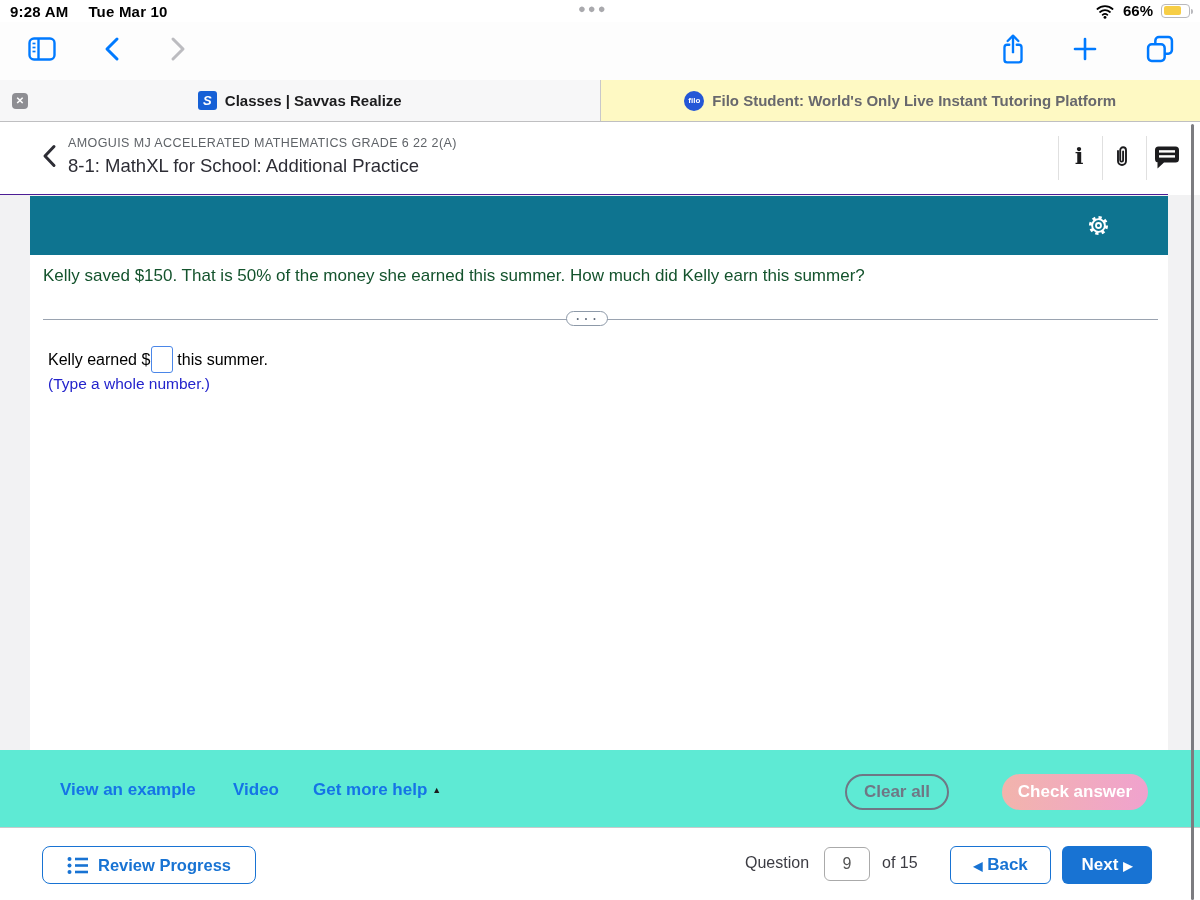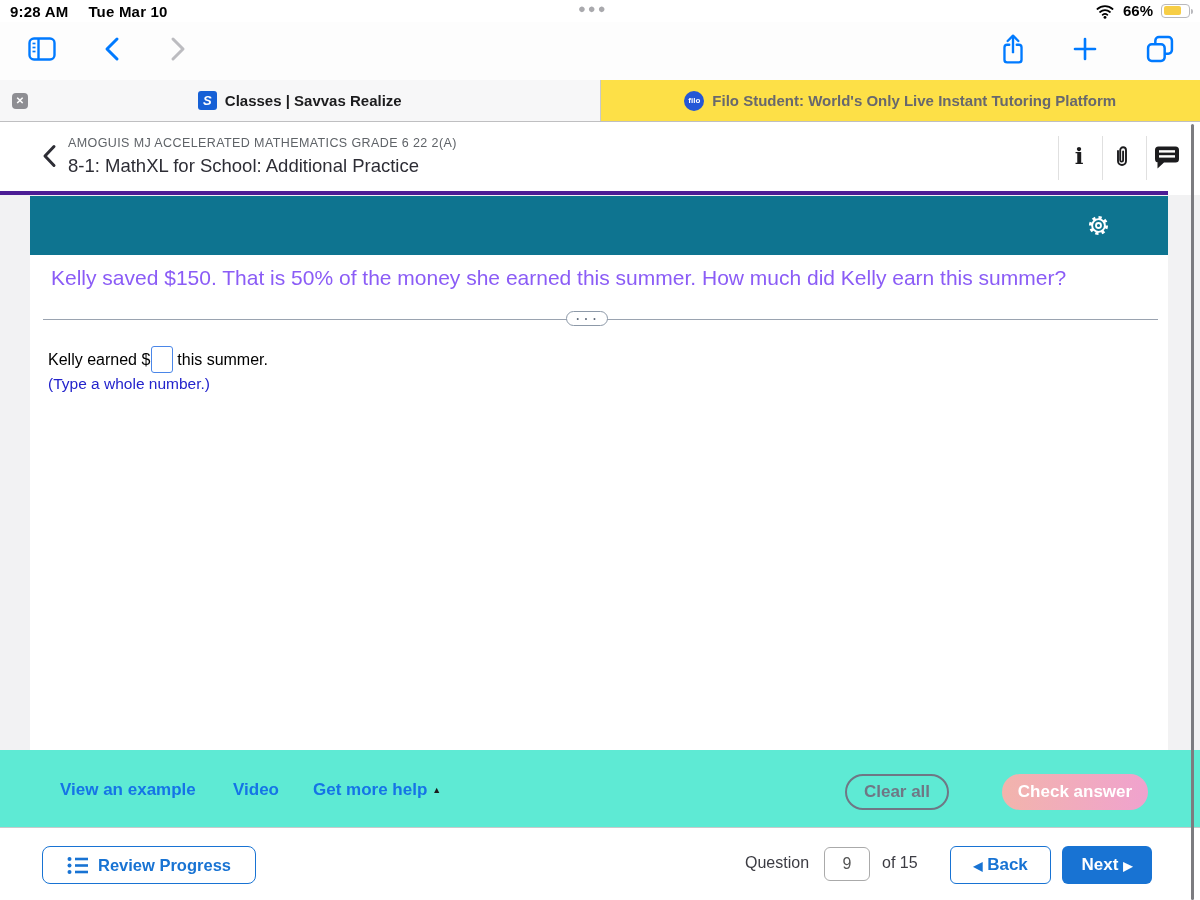--- a/index.html
+++ b/index.html
@@ -22,42 +22,42 @@
   .nav-icon { position:absolute; top:50%; transform:translateY(-50%); cursor:default; }
   .url-pill { position:absolute; left:240px; top:5px; width:718px; height:47px; background:#e4e4e6; border-radius:12px; display:flex; align-items:center; justify-content:center; }
   .url-text { font-size:19px; color:#1c1c1e; }
   .url-left { position:absolute; left:16px; top:13px; }
   .url-right { position:absolute; right:14px; top:11px; display:flex; gap:26px; align-items:center; }
 
   
   .tab-bar { position:absolute; left:0; top:80px; width:1200px; height:42px; display:flex; border-bottom:1px solid #bfbfc1; }
   .tab { flex:1; display:flex; align-items:center; justify-content:center; gap:8px; font-size:15px; font-weight:700; position:relative; }
   .tab.active { background:#f7f7f8; color:#1c1c1e; }
-  .tab.inactive { background:#fde047; color:#68686d; border-left:1px solid #c8c8ca; }
+  .tab.inactive { background:#fef9c3; color:#68686d; border-left:1px solid #c8c8ca; }
   .tab-close { position:absolute; left:12px; top:50%; transform:translateY(-50%); width:16px; height:16px; background:#8e8e93; color:#fff; border-radius:4px; font-size:10px; line-height:16px; text-align:center; font-weight:700; }
   .favicon-s { width:19px; height:19px; background:#1660d6; border-radius:3px; color:#fff; font-weight:700; font-style:italic; font-size:13px; line-height:19px; text-align:center; }
   .favicon-filo { width:20px; height:20px; background:#2457d6; border-radius:50%; color:#fff; font-weight:700; font-size:8px; line-height:20px; text-align:center; }
 
   
-  .page-header { position:absolute; left:0; top:122px; width:1168px; height:73px; background:#fff; border-bottom:4px solid #4c1d95; }
+  .page-header { position:absolute; left:0; top:122px; width:1168px; height:73px; background:#fff; border-bottom:1px solid #4c1d95; }
   .hdr-back { position:absolute; left:42px; top:22px; }
   .hdr-course { position:absolute; left:68px; top:14px; font-size:12.5px; color:#5f6368; letter-spacing:.4px; }
   .hdr-title { position:absolute; left:68px; top:33px; font-size:18.5px; font-weight:500; color:#2d2d35; }
   .hdr-due { position:absolute; left:918px; top:12px; color:#2d2d35; }
   .hdr-due .due-label { font-size:13.5px; font-weight:500; margin-bottom:6px; }
   .hdr-due .due-value { font-size:15.5px; }
   .hdr-sep { position:absolute; top:14px; width:1px; height:44px; background:#e0e0e0; }
   .hdr-icon { position:absolute; top:20px; width:34px; text-align:center; }
 
   
   .content-region { position:absolute; left:0; top:195px; width:1200px; height:555px; background:#f2f2f3; }
   .question-card { position:absolute; left:30px; top:1px; width:1138px; height:554px; background:#fff; }
   .teal-banner { position:absolute; left:0; top:0; width:100%; height:59px; background:#0e7490; }
   .gear-btn { position:absolute; right:56px; top:16px; width:27px; height:27px; }
-  .q-prompt { position:absolute; left:13px; top:70px; width:1100px; font-size:21px; color:#8b5cf6;margin-left:8px; }
+  .q-prompt { position:absolute; left:13px; top:70px; width:1100px; font-size:17px; color:#14532d; }
   .q-divider { position:absolute; left:13px; top:123px; width:1115px; border-top:1.5px solid #9aa3b0; }
   .q-divider-pill { position:absolute; left:536px; top:115px; width:42px; height:15px; background:#fff; border:1.5px solid #8d99a8; border-radius:8px; text-align:center; font-size:7px; letter-spacing:2px; color:#5f6a7a; line-height:13px; }
   .answer-row { position:absolute; left:18px; top:150px; font-size:16px; color:#000; display:flex; align-items:center; }
   .answer-input { width:22px; height:27px; border:1.5px solid #4a86e8; border-radius:3px; margin:0 4px 0 1px; outline:none; font-size:15px; text-align:center; }
   .q-hint { position:absolute; left:18px; top:179px; font-size:15.5px; color:#2323cc; }
 
   
   .bottom-toolbar { position:absolute; left:0; top:750px; width:1200px; height:78px; background:#5eead4; border-bottom:1px solid #c9c9cb; }
   .tool-link { position:absolute; top:30px; font-size:17px; font-weight:700; color:#1574e6; cursor:pointer; }
   .help-caret { font-size:9px; color:#1c1c1e; margin-left:5px; vertical-align:2px; }

